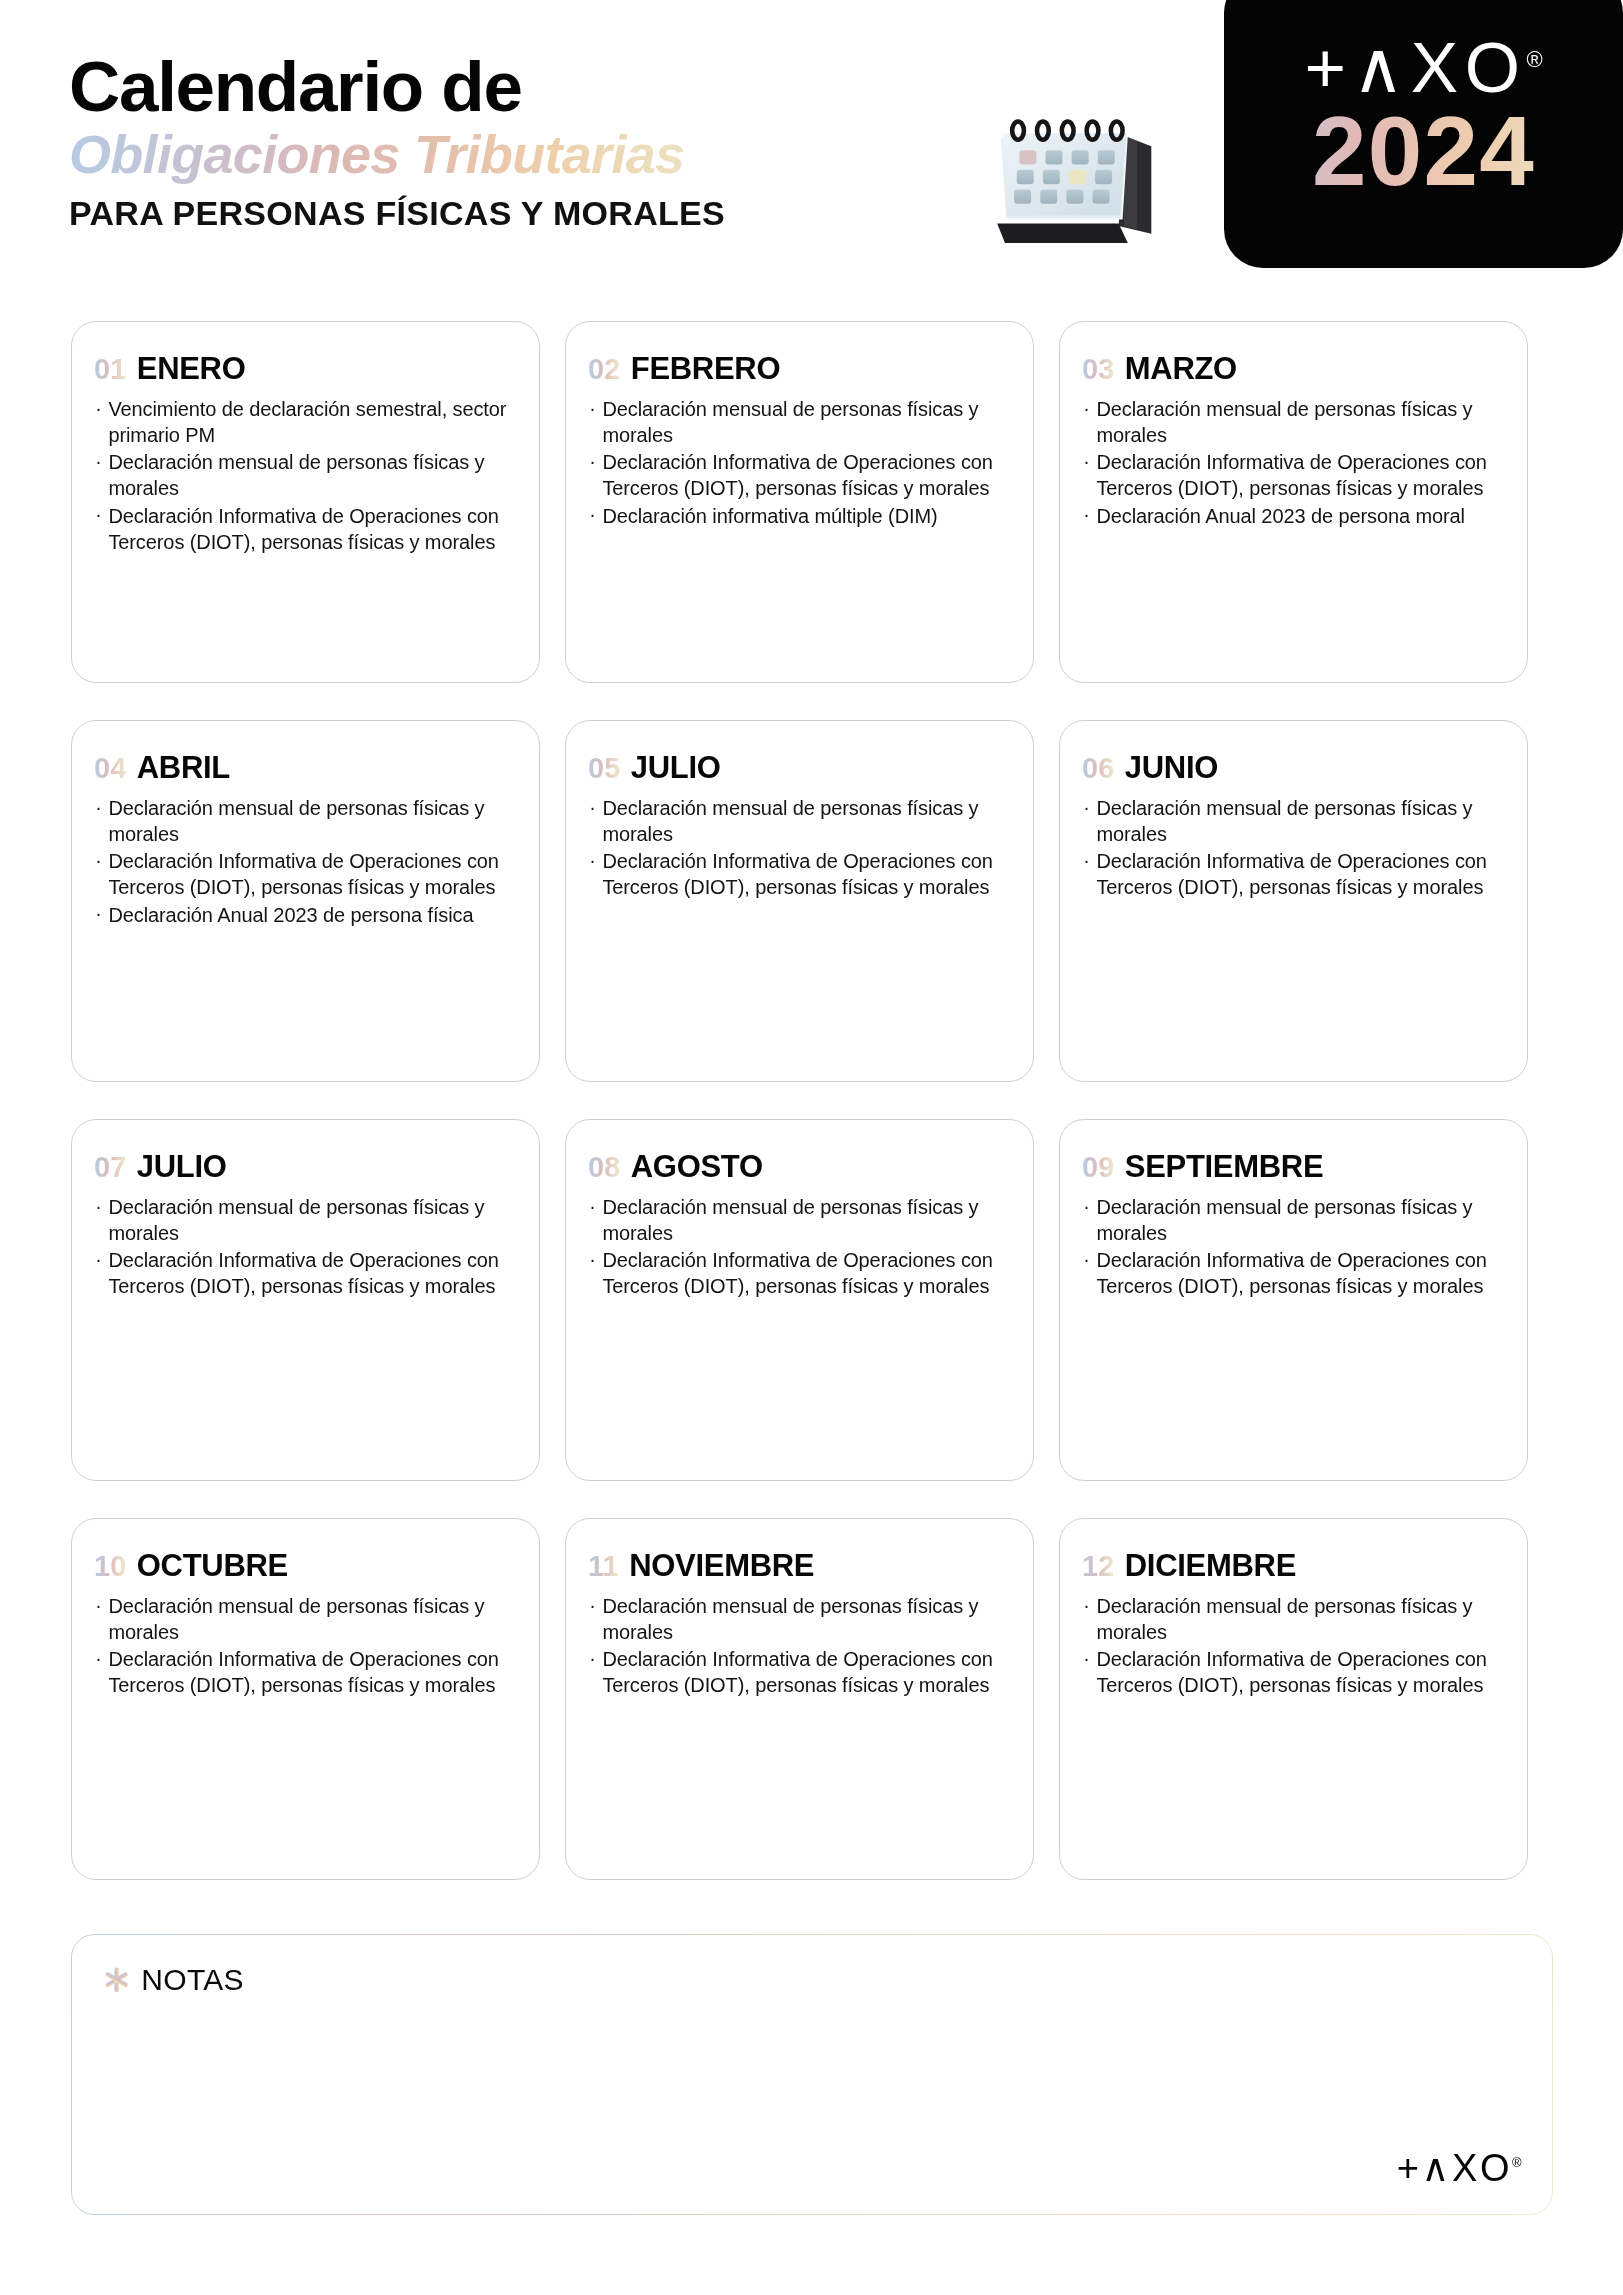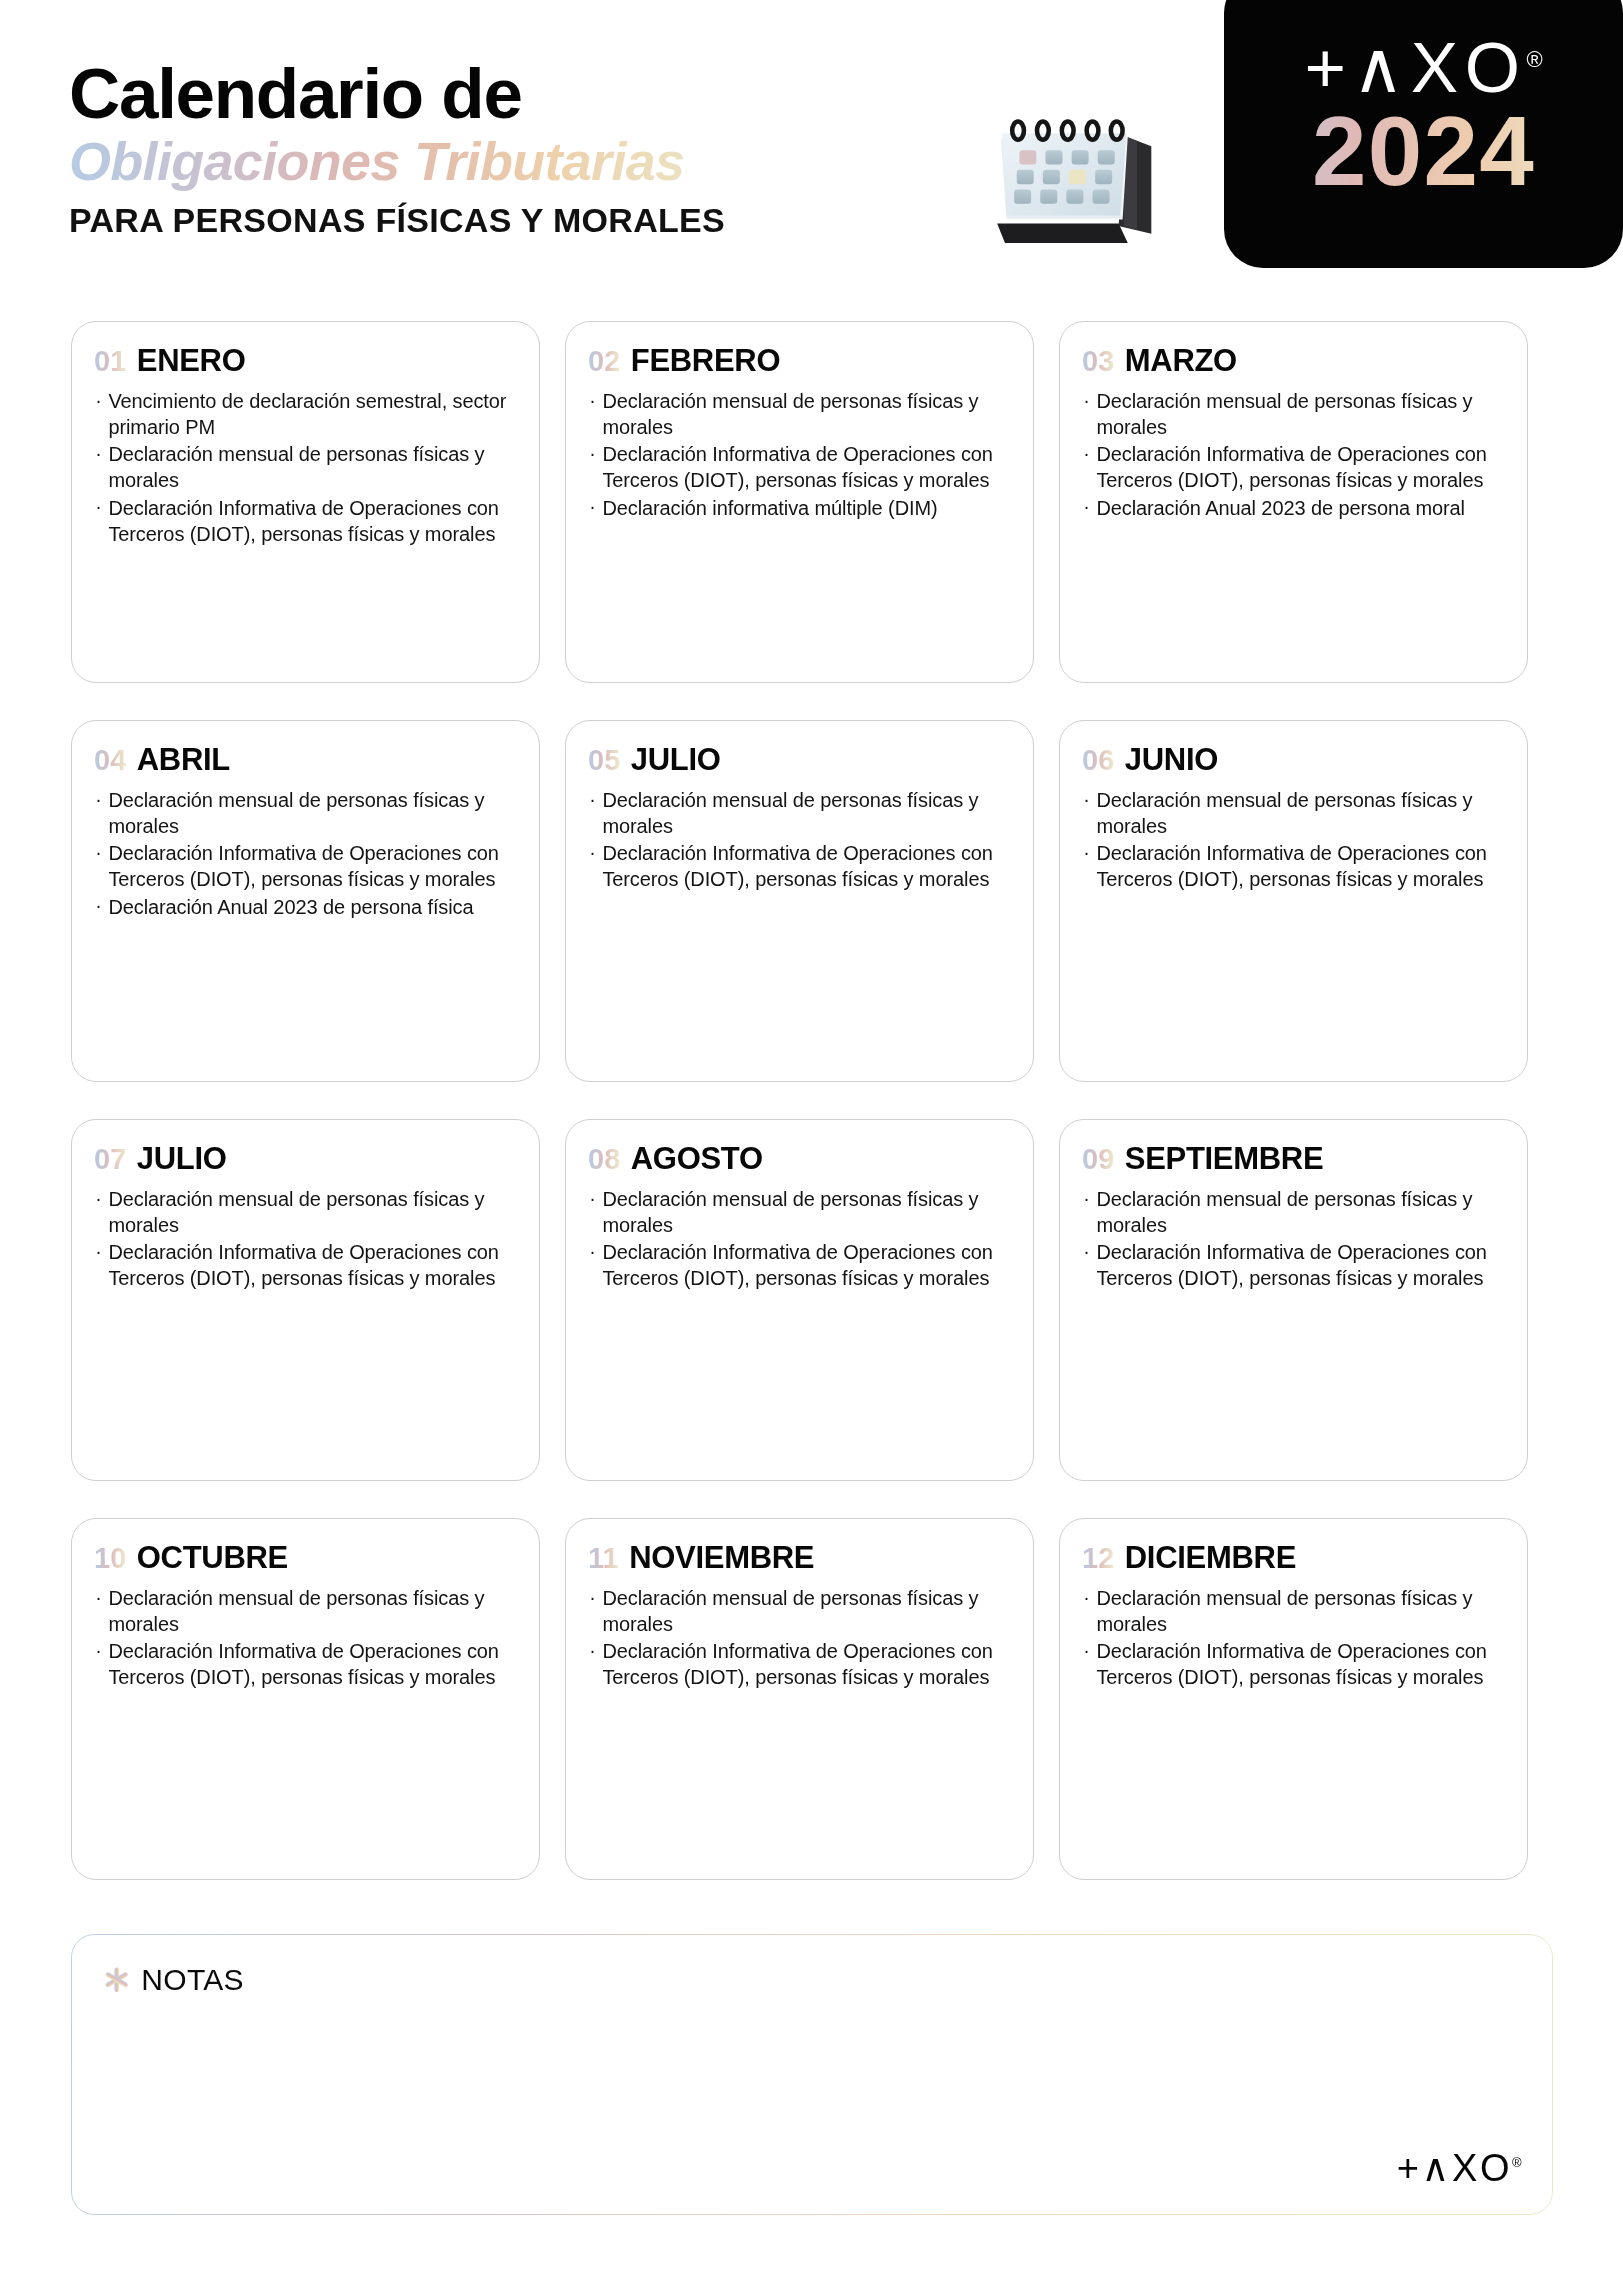--- a/index.html
+++ b/index.html
@@ -35,21 +35,21 @@
     position: absolute; top: 128px; left: 0; right: 0;
     text-align: center;
     font-size: 98px; font-weight: 800;
     letter-spacing: 1.3px; line-height: 1;
     background: linear-gradient(95deg, #b6cbe4 0%, #e0b9b6 33%, #eecdae 62%, #ecead0 100%);
     -webkit-background-clip: text; background-clip: text;
     color: transparent;
     -webkit-text-fill-color: transparent;
   }
 
-  .title-block { position:absolute; left: 69px; top: 49px; margin-top: 7px; }
+  .title-block { position:absolute; left: 69px; top: 49px; }
   .title-1 {
     font-size: 71px; font-weight: 700; color:#050505;
     line-height: 1.06; letter-spacing: -1.3px;
   }
   .title-2 {
     font-size: 54px; font-weight: 800;
     line-height: 1.12; letter-spacing: -0.7px;
     background: linear-gradient(90deg, #b6cbe4 0%, #c9c0ce 22%, #dcb8b5 40%, #e4c0ab 58%, #eed0ab 74%, #eae7c8 100%);
     -webkit-background-clip: text; background-clip: text;
     color: transparent; font-style: italic; -webkit-text-fill-color: transparent;
@@ -71,21 +71,21 @@
     grid-template-columns: repeat(3, 494px);
     grid-auto-rows: 399px;
     column-gap: 0px; row-gap: 0px;
   }
   .cell { padding-right: 0; }
   .card {
     width: 469px; height: 362px;
     border: 1.3px solid #cfcfcf;
     border-radius: 25px;
     background: #fff;
-    padding: 21px 22px 13px 22px;
+    padding: 29px 22px 13px 22px;
   }
   .card-head { display:flex; align-items: baseline; margin-bottom: 9.2px; }
   .month-num {
     font-size: 29px; font-weight: 800; letter-spacing:0px;
     margin-right: 10.5px;
     background: linear-gradient(90deg, #b6cbe4 0%, #dcbcbb 50%, #eeeacd 100%);
     -webkit-background-clip:text; background-clip:text;
     color: transparent; -webkit-text-fill-color: transparent;
   }
   .month-name {

